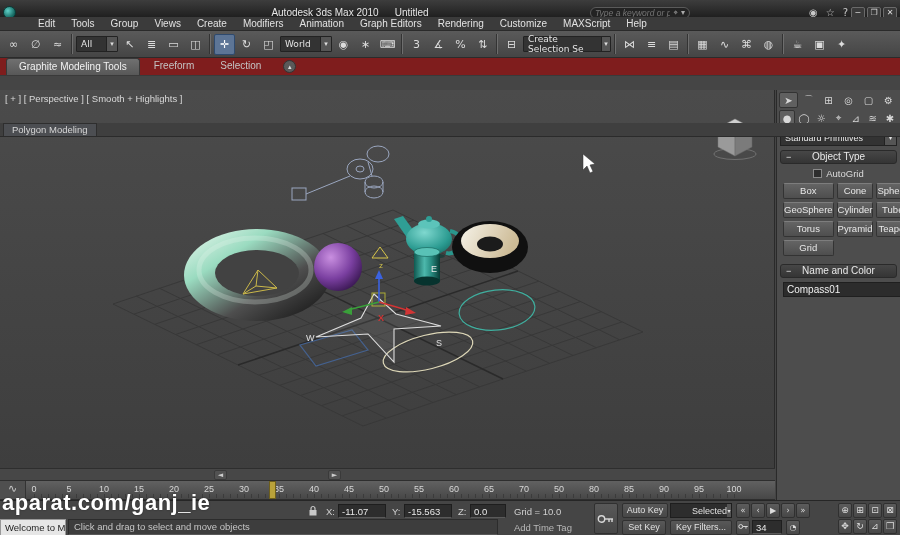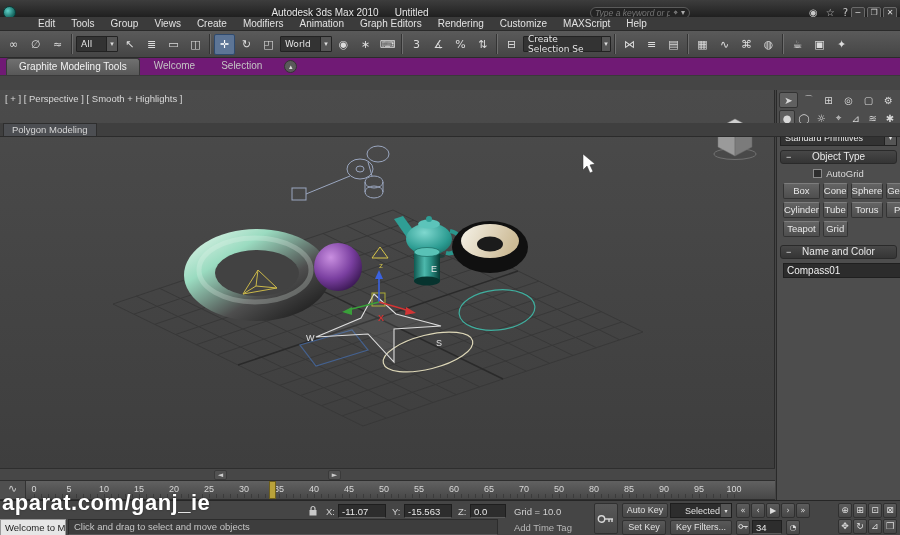--- a/index.html
+++ b/index.html
@@ -25,21 +25,21 @@
 
   
   .toolbar{position:absolute;top:31px;left:0;right:0;height:27px;background:linear-gradient(#5a5a5a,#454545);border-bottom:1px solid #2b2b2b;display:flex;align-items:center;padding:0 3px;gap:1px;z-index:5;}
   .tbtn{width:21px;height:21px;display:flex;align-items:center;justify-content:center;color:#dcdcdc;font-size:11px;border:1px solid transparent;border-radius:2px;flex:0 0 auto;}
   .tbtn.active{background:#5d7596;border:1px solid #2f4a6e;color:#fff;}
   .tsep{width:2px;height:20px;border-left:1px solid #333;border-right:1px solid #6e6e6e;margin:0 2px;flex:0 0 auto;}
   .tdrop{height:16px;background:#333;border:1px solid #222;color:#e4e4e4;font-size:9px;display:flex;align-items:center;padding-left:4px;border-radius:1px;flex:0 0 auto;}
   .tdrop .arrow{margin-left:auto;width:11px;height:100%;background:#555;display:flex;align-items:center;justify-content:center;font-size:7px;color:#ddd;border-left:1px solid #222;}
 
   
-  .ribbontabs{position:absolute;top:58px;left:0;right:0;height:18px;background:#701a75;border-bottom:1px solid #3a3a3a;display:flex;align-items:flex-end;padding-left:6px;gap:2px;z-index:5;}
+  .ribbontabs{position:absolute;top:58px;left:0;right:0;height:18px;background:#7f1d1d;border-bottom:1px solid #3a3a3a;display:flex;align-items:flex-end;padding-left:6px;gap:2px;z-index:5;}
   .rtab{font-size:10px;color:#c4c4c4;padding:2px 12px;height:17px;}
   .rtab.active{background:linear-gradient(#707070,#585858);border:1px solid #383838;border-bottom:none;border-radius:3px 3px 0 0;color:#f2f2f2;}
   .rcollapse{width:13px;height:13px;border-radius:50%;background:#5a5a5a;border:1px solid #333;color:#ddd;font-size:7px;display:flex;align-items:center;justify-content:center;margin:0 0 2px 8px;}
   .ribbonsub{position:absolute;top:76px;left:0;right:0;height:14px;background:#3f3f3f;border-bottom:1px solid #2b2b2b;display:flex;align-items:center;z-index:5;margin-top:47px;}
   .subtab{font-size:9.5px;color:#d6d6d6;background:#4c4e52;height:13px;line-height:12px;padding:0 8px;margin-left:3px;border:1px solid #2e2e2e;border-bottom:none;}
 
   
   .workspace{position:absolute;top:90px;left:0;right:0;height:410px;}
   .viewport{position:absolute;left:0;top:0;width:775px;height:378px;background:linear-gradient(#4b4b4b,#3e3e3e);overflow:hidden;border-right:1px solid #2a2a2a;}
   .vp-label{position:absolute;left:5px;top:3px;font-size:9.5px;color:#d9d9d9;z-index:2;}
@@ -60,31 +60,31 @@
   .cp-tab,.cp-cat{flex:1;height:16px;display:flex;align-items:center;justify-content:center;color:#d8d8d8;font-size:10px;background:transparent;border:1px solid transparent;border-radius:2px;}
   .cp-tab.active,.cp-cat.active{background:#606060;border:1px solid #333;}
   .cp-drop{margin:4px 3px 2px 3px;height:16px;background:#333;border:1px solid #222;color:#e4e4e4;font-size:9px;display:flex;align-items:center;padding-left:4px;gap:20px;}
   .cp-drop .arrow{margin-left:auto;width:12px;height:100%;background:#555;display:flex;align-items:center;justify-content:center;font-size:7px;border-left:1px solid #222;}
   .rollout{margin:4px 3px;}
   .roll-head{height:14px;background:linear-gradient(#474747,#353535);border:1px solid #2a2a2a;border-radius:3px;color:#e8e8e8;font-size:10px;text-align:center;line-height:12px;position:relative;}
   .roll-head .minus{position:absolute;left:5px;font-size:9px;}
   .roll-body{padding:4px 3px;}
   .autogrid{display:flex;align-items:center;justify-content:center;gap:4px;color:#dcdcdc;font-size:9.5px;margin-bottom:4px;}
   .checkbox{width:9px;height:9px;background:#2e2e2e;border:1px solid #8a8a8a;}
-  .btngrid{display:grid;grid-template-columns:1fr 1fr 1fr 1fr;gap:3px;}
+  .btngrid{display:grid;grid-template-columns:1fr 1fr 1fr;gap:3px;}
   .obtn{height:16px;background:linear-gradient(#646464,#4e4e4e);border:1px solid #333;border-top-color:#7d7d7d;border-radius:2px;color:#e8e8e8;font-size:9.5px;text-align:center;line-height:14px;}
   .namefield{display:flex;gap:3px;align-items:center;}
   .nameinput{flex:1;height:15px;background:#2c2c2c;border:1px solid #1f1f1f;color:#f0f0f0;font-size:10px;padding:0 3px;font-family:"Liberation Sans",sans-serif;}
 
   
   .statusbar{position:absolute;top:500px;left:0;right:0;height:35px;background:#454545;border-top:1px solid #262626;z-index:5;}
   .sb-lab{position:absolute;top:5px;color:#d0d0d0;font-size:9.5px;}
   .sfield{position:absolute;top:3px;height:14px;background:#2d2d2d;border:1px solid #1e1e1e;border-bottom-color:#5a5a5a;color:#e8e8e8;font-size:9.5px;padding:0 3px;font-family:"Liberation Sans",sans-serif;}
   .sbtn{position:absolute;height:15px;background:linear-gradient(#585858,#474747);border:1px solid #303030;border-radius:2px;color:#e0e0e0;font-size:9px;text-align:center;line-height:13px;}
-  .sdrop{position:absolute;height:15px;background:#2d2d2d;border:1px solid #1e1e1e;color:#e0e0e0;font-size:9px;display:flex;align-items:center;padding-left:14px;}
+  .sdrop{position:absolute;height:15px;background:#2d2d2d;border:1px solid #1e1e1e;color:#e0e0e0;font-size:9px;display:flex;align-items:center;padding-left:21px;}
   .sdrop .arrow{margin-left:auto;width:10px;text-align:center;background:#555;font-size:6px;height:100%;line-height:13px;}
   .pbtn{width:14px;height:15px;background:linear-gradient(#5c5c5c,#474747);border:1px solid #303030;border-radius:2px;color:#ddd;font-size:8px;text-align:center;line-height:13px;flex:0 0 auto;}
   .playback{position:absolute;left:736px;top:2px;display:flex;gap:1px;}
   .navgrid{position:absolute;left:838px;top:2px;display:grid;grid-template-columns:repeat(4,14px);grid-auto-rows:15px;gap:1px;}
   .navgrid .pbtn{font-size:9px;}
   .welcome{position:absolute;left:0;top:18px;width:66px;height:17px;background:#e6e6e6;border:1px solid #999;color:#1d1d1d;font-size:9.5px;line-height:15px;padding-left:4px;white-space:nowrap;overflow:hidden;}
   .prompt{position:absolute;left:68px;top:18px;width:430px;height:16px;background:#3d3d3d;border:1px solid #2c2c2c;border-bottom-color:#585858;color:#c6c6c6;font-size:9.5px;line-height:14px;padding-left:5px;}
   .watermark{position:absolute;left:2px;top:490px;font-size:22px;font-weight:bold;color:#ffffff;z-index:60;text-shadow:0 0 2px rgba(0,0,0,.45);letter-spacing:0.5px;}
 </style>
 </head>
@@ -175,21 +175,21 @@
     <div class="tbtn">⌘</div>
     <div class="tbtn">◍</div>
     <div class="tsep"></div>
     <div class="tbtn">☕</div>
     <div class="tbtn">▣</div>
     <div class="tbtn">✦</div>
   </div>
 
   <div class="ribbontabs">
     <div class="rtab active">Graphite Modeling Tools</div>
-    <div class="rtab">Welcome</div>
+    <div class="rtab">Freeform</div>
     <div class="rtab">Selection</div>
     <div class="rcollapse icon-font">▴</div>
   </div>
   <div class="ribbonsub">
     <div class="subtab">Polygon Modeling</div>
   </div>
 
   <div class="workspace">
 
     <div class="viewport">

